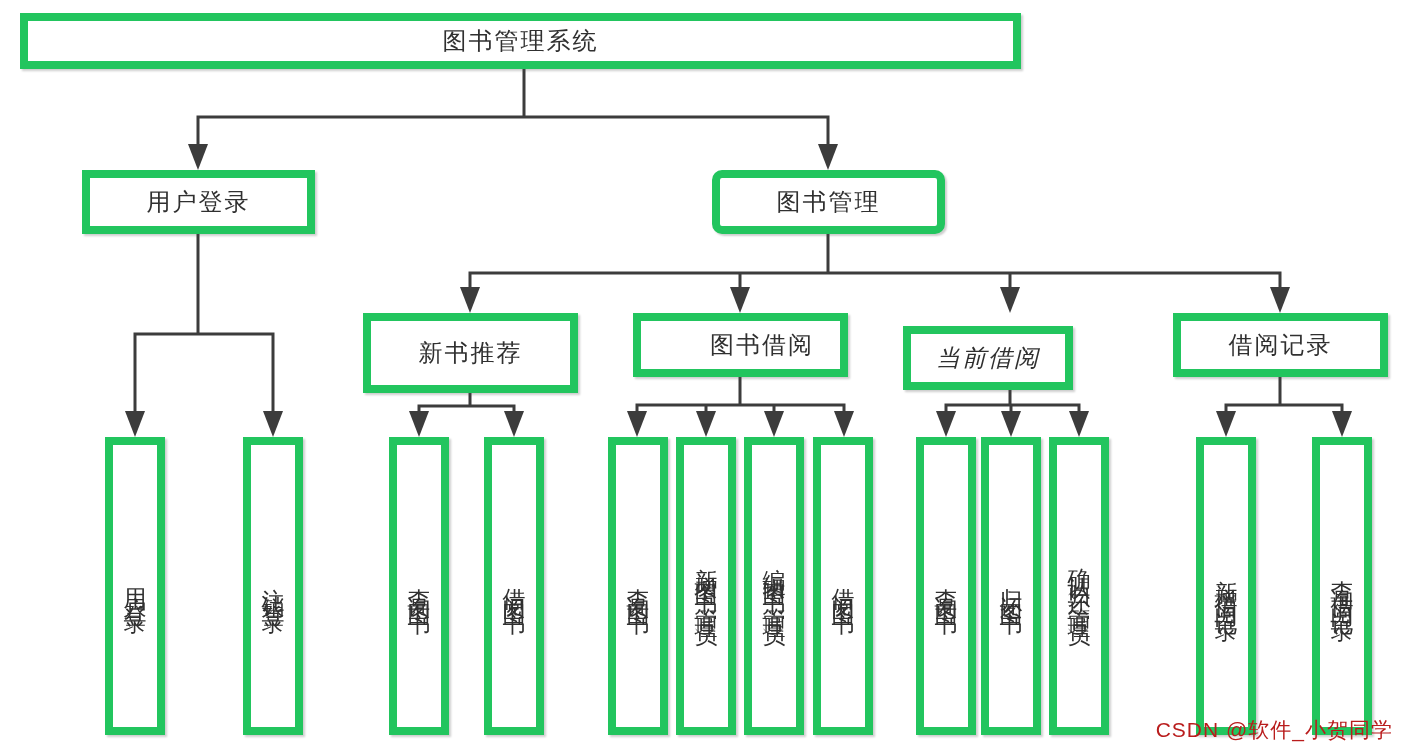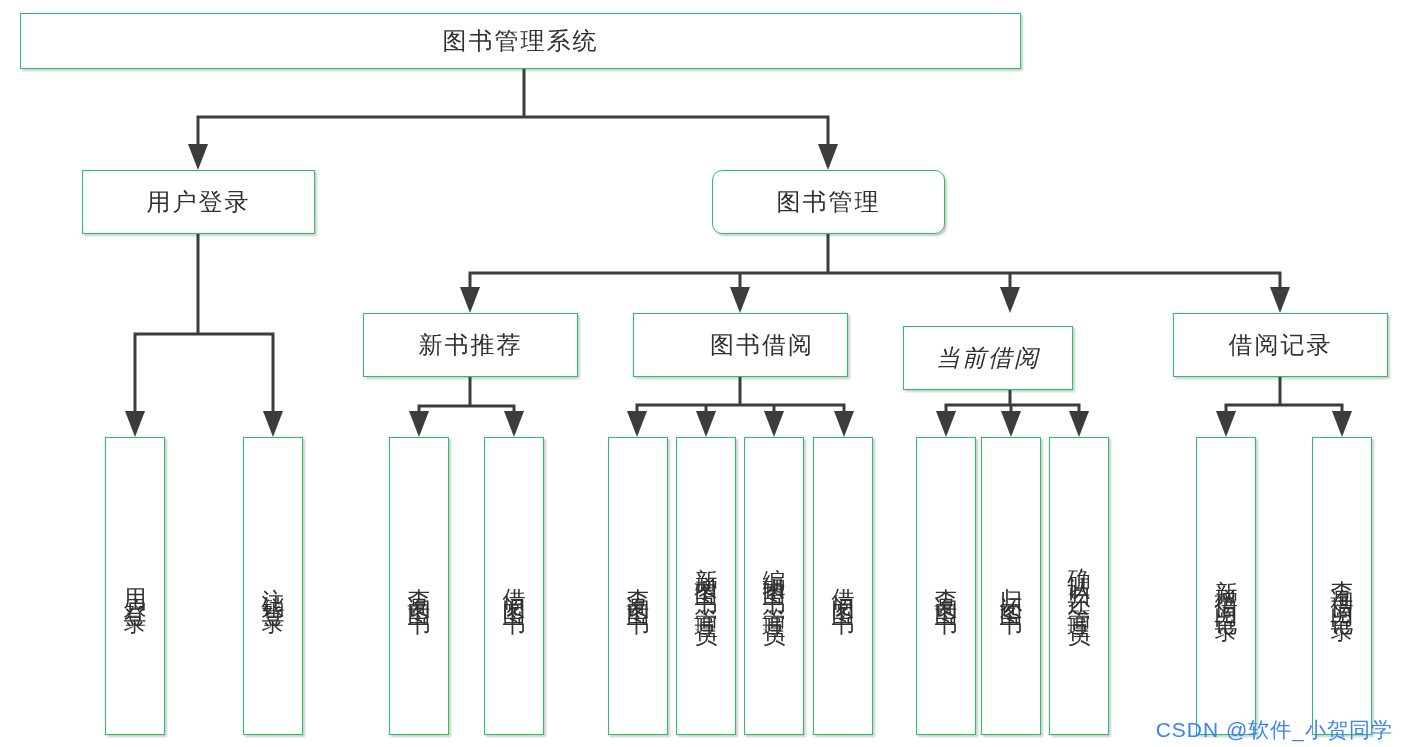--- a/index.html
+++ b/index.html
@@ -14,21 +14,21 @@
   }
   .wires {
     position: absolute;
     left: 0; top: 0;
     width: 1405px; height: 747px;
     z-index: 0;
   }
   .box {
     position: absolute;
     background: #ffffff;
-    border: 1px solid #22c55e;
+    border: 8px solid #22c55e;
     box-shadow: 2px 2px 2px rgba(80,80,80,0.28);
     display: flex;
     align-items: center;
     justify-content: center;
     color: #303030;
     z-index: 1;
   }
   .box.h .lbl {
     font-size: 24px;
     letter-spacing: 2px;
@@ -40,21 +40,21 @@
     text-orientation: mixed;
     font-size: 23px;
     letter-spacing: 8px;
     line-height: 1;
     white-space: nowrap;
   }
   
   .n-root            { left: 20px;   top: 13px;  width: 1001px; height: 56px; }
   .n-user-login      { left: 82px;   top: 170px; width: 233px;  height: 64px; }
   .n-book-mgmt       { left: 712px;  top: 170px; width: 233px;  height: 64px; border-radius: 10px; }
-  .n-new-book-rec    { left: 363px;  top: 313px; width: 215px;  height: 64px; }
+  .n-new-book-rec    { left: 363px;  top: 313px; width: 215px;  height: 80px; }
   .n-book-borrow     { left: 633px;  top: 313px; width: 215px;  height: 64px; padding-left: 43px; }
   .n-current-borrow  { left: 903px;  top: 326px; width: 170px;  height: 64px; font-style: italic; }
   .n-borrow-record   { left: 1173px; top: 313px; width: 215px;  height: 64px; }
   .leaf              { top: 437px; width: 60px; height: 298px; }
   .n-leaf-user-login     { left: 105px; }
   .n-leaf-logout         { left: 243px; }
   .n-leaf-query-book-1   { left: 389px; }
   .n-leaf-borrow-book-1  { left: 484px; }
   .n-leaf-query-book-2   { left: 608px; }
   .n-leaf-add-book       { left: 676px; }
@@ -64,21 +64,21 @@
   .n-leaf-return-book    { left: 981px; }
   .n-leaf-confirm-return { left: 1049px; }
   .n-leaf-add-record     { left: 1196px; }
   .n-leaf-query-record   { left: 1312px; }
   .watermark {
     position: absolute;
     right: 12px;
     top: 716px;
     font-size: 21px;
     letter-spacing: 1px;
-    color: #3b82f6;
+    color: #b91c1c;
     z-index: 2;
     white-space: nowrap;
   }
 </style>
 </head>
 <body>
 
 <div class="stage">
 
   <svg class="wires" viewBox="0 0 1405 747" xmlns="http://www.w3.org/2000/svg">

